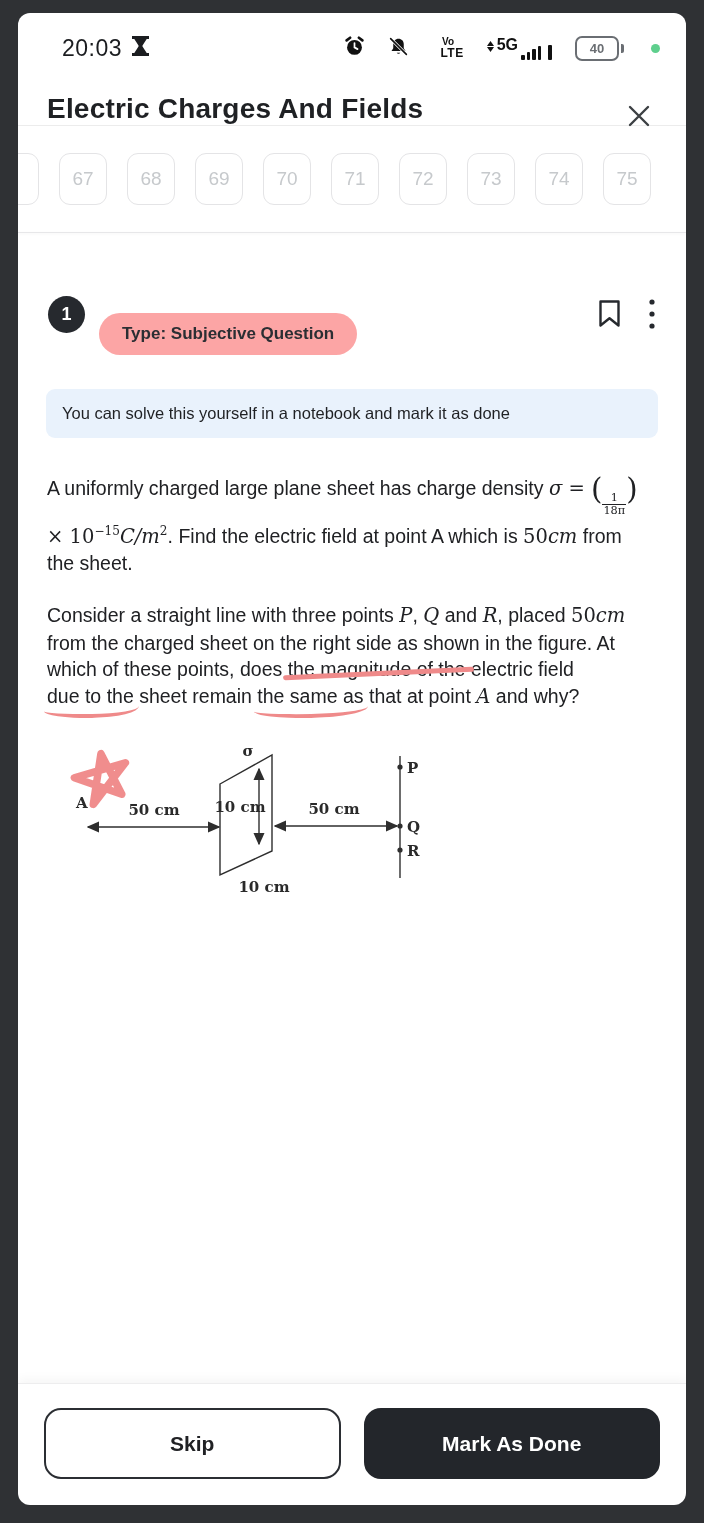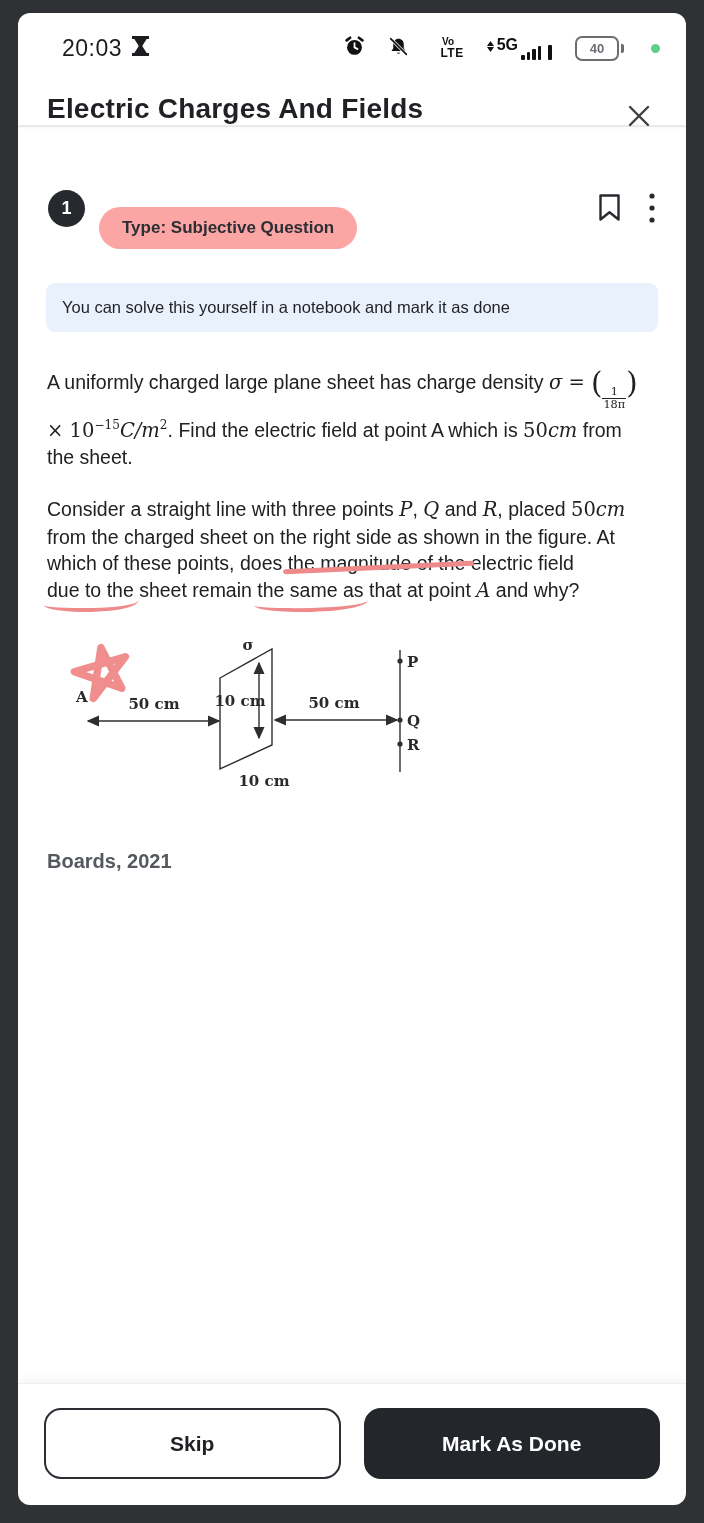--- a/index.html
+++ b/index.html
@@ -164,20 +164,32 @@
   <div class="header">
     <div class="title">Electric Charges And Fields</div>
     <div class="close-btn">
       <svg width="30" height="30" viewBox="0 0 30 30">
           <path d="M6 6l18 18M24 6L6 24" stroke="#3c4043" stroke-width="2.4" stroke-linecap="round"></path>
         </svg>
     </div>
   </div>
   <div class="hdr-divider"></div>
 
+  <div class="chips-row">
+    <div class="chip partial"></div>
+    <div class="chip">67</div>
+    <div class="chip">68</div>
+    <div class="chip">69</div>
+    <div class="chip">70</div>
+    <div class="chip">71</div>
+    <div class="chip">72</div>
+    <div class="chip">73</div>
+    <div class="chip">74</div>
+    <div class="chip">75</div>
+  </div>
   <div class="chips-divider"></div>
 
   <div class="q-head">
     <div class="q-num">1</div>
     <div class="q-type-pill">Type: Subjective Question</div>
     <div class="q-head-spacer"></div>
     <div class="icon-btn bookmark-btn">
       <svg width="25" height="30" viewBox="0 0 25 30">
           <path d="M3.5 2.5h18v24l-9-7.2-9 7.2v-24z" fill="none" stroke="#26292e" stroke-width="2.4" stroke-linejoin="round"></path>
         </svg>
@@ -231,20 +243,19 @@
       <text class="fig-label" x="345" y="29">P</text>
       <circle cx="338" cy="82" r="2.6" fill="#2e2e2e"></circle>
       <text class="fig-label" x="345" y="88">Q</text>
       <circle cx="338" cy="106" r="2.6" fill="#2e2e2e"></circle>
       <text class="fig-label" x="345" y="112">R</text>
 
       <path d="M44 10 L26 58 L66 24 L13 28 L56 54 Z" fill="none" stroke="#ef8383" stroke-width="7.5" stroke-linejoin="round" stroke-linecap="round" opacity="0.92" transform="rotate(-12 40 34)"></path>
     </svg>
   </div>
 
-  <div class="source">Boards, 2021</div>
 
   <div class="footer">
     <div class="btn btn-skip">Skip</div>
     <div class="btn btn-done">Mark As Done</div>
   </div>
 
 </div>
 
 </body></html>

